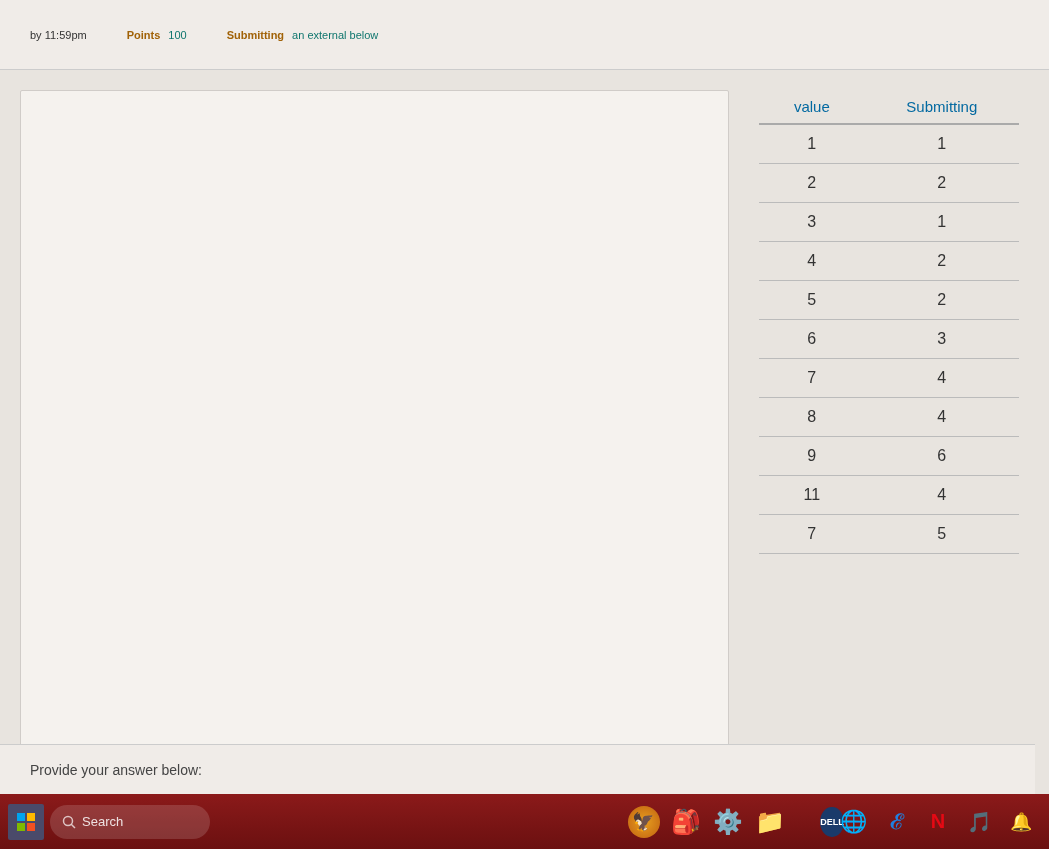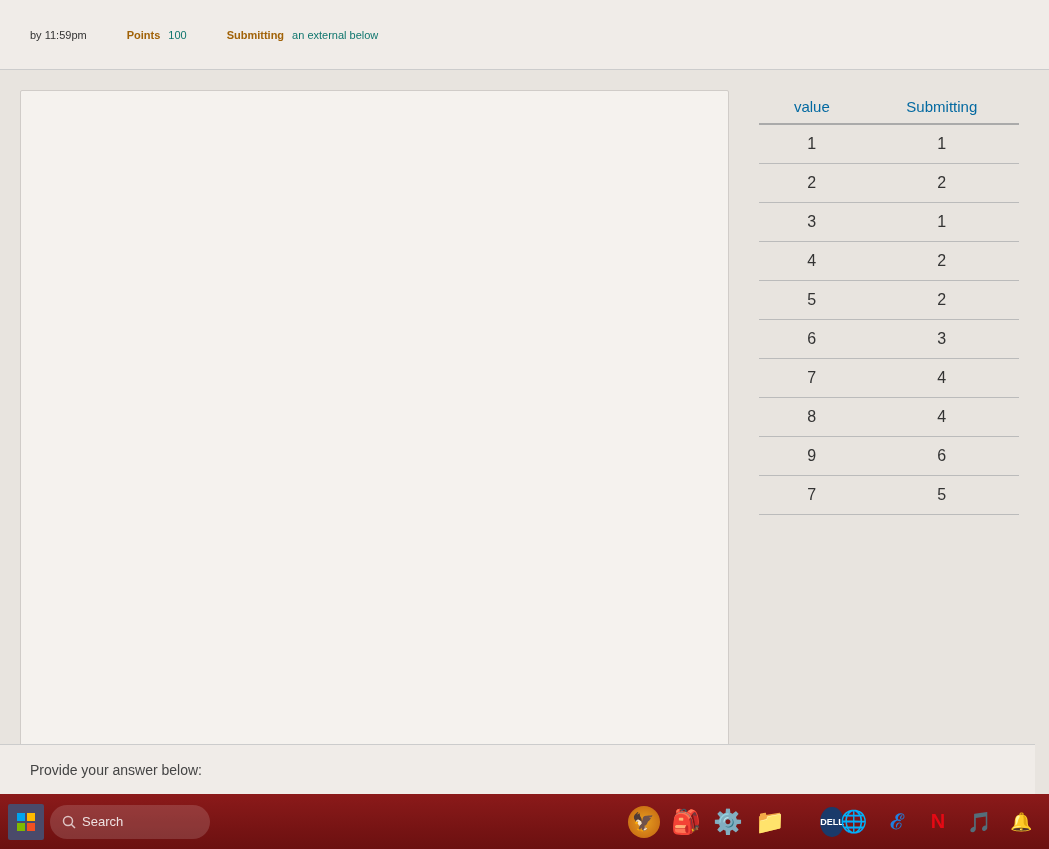--- a/index.html
+++ b/index.html
@@ -279,20 +279,24 @@
           </tr>
           <tr>
             <td>8</td>
             <td>4</td>
           </tr>
           <tr>
             <td>9</td>
             <td>6</td>
           </tr>
           <tr>
+            <td>11</td>
+            <td>4</td>
+          </tr>
+          <tr>
             <td>7</td>
             <td>5</td>
           </tr>
         </tbody>
     </table>
   </div>
 </div>
 
 <div class="answer-area">
   <span>Provide your answer below:</span>

